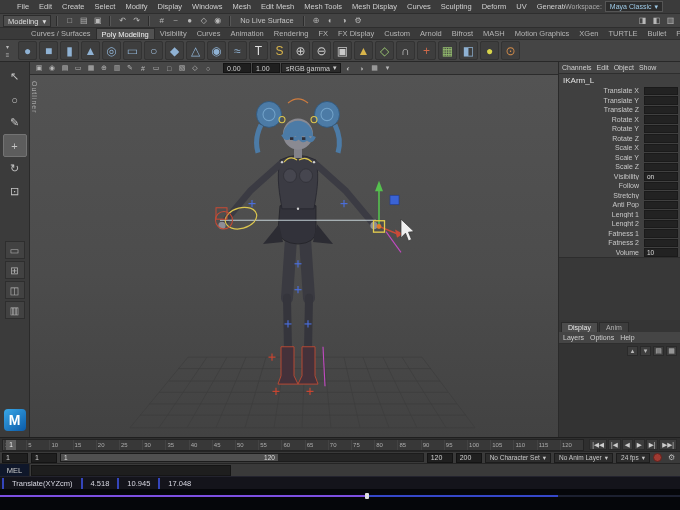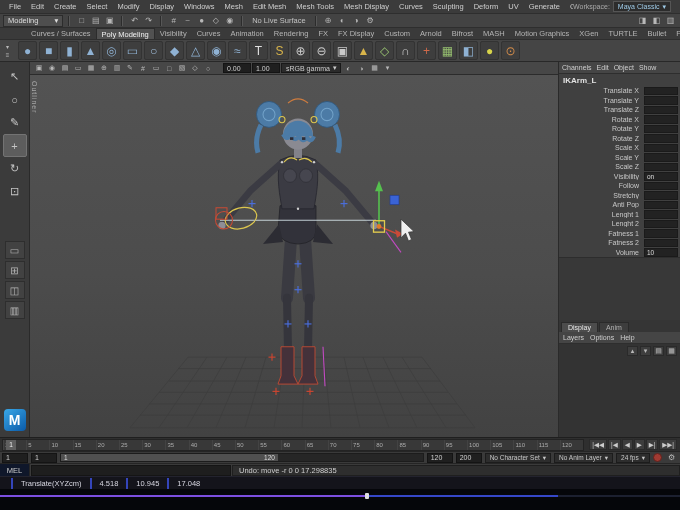--- a/index.html
+++ b/index.html
@@ -2,30 +2,30 @@
 <html><head>
 <meta charset="utf-8">
 <style>
   *{margin:0;padding:0;box-sizing:border-box;user-select:none}
   html,body{width:680px;height:510px;overflow:hidden;background:#000}
   body{font-family:"Liberation Sans",sans-serif;color:#c8c8c8}
   .app{position:relative;width:680px;height:510px;background:#3c3c3c;overflow:hidden}
   .row{position:absolute;left:0;right:0;display:flex;align-items:center}
 
   
-  .menubar{top:0;height:14px;background:#3b3b3b;border-bottom:1px solid #2e2e2e;padding:0 9px;white-space:nowrap}
+  .menubar{top:0;height:14px;background:#3b3b3b;border-bottom:1px solid #2e2e2e;padding:0 17px;white-space:nowrap}
   .menu-items{display:flex;gap:10px;overflow:hidden}
   .menu-item{font-size:7.5px;color:#cfcfcf;cursor:default}
   .workspace{margin-left:auto;display:flex;align-items:center;gap:3px}
   .ws-label{font-size:7px;color:#aaa}
   .ws-value{display:flex;align-items:center;gap:3px;background:#2c2c2c;border:1px solid #555;padding:0 4px;height:11px;font-size:7px;color:#9ecbe8}
 
   
   .statusline{top:14px;height:14px;background:#434343;border-bottom:1px solid #2e2e2e;padding:0 3px;gap:2px}
-  .mode-dd{display:flex;align-items:center;gap:16px;background:#4e4e4e;border:1px solid #2c2c2c;height:12px;padding:0 4px;font-size:7.5px;color:#ddd}
+  .mode-dd{display:flex;align-items:flex-end;gap:4px;background:#4e4e4e;border:1px solid #2c2c2c;height:12px;padding:0 4px;font-size:7.5px;color:#ddd}
   .sep{width:2px;height:10px;border-left:1px solid #2c2c2c;border-right:1px solid #575757;margin:0 3px}
   .icons{display:flex;gap:1px}
   .ico{display:inline-flex;align-items:center;justify-content:center;width:13px;height:12px;font-size:8px;color:#b8b8b8}
   .live-label{font-size:7.5px;color:#c2c2c2;margin:0 4px}
   .right-icons{margin-left:auto;display:flex;gap:1px}
 
   
   .shelf-tabs{top:28px;height:12px;background:#3a3a3a;border-bottom:1px solid #2e2e2e;padding-left:26px;white-space:nowrap;overflow:hidden}
   .shelf-tab{font-size:7.5px;color:#b5b5b5;padding:1px 5px;cursor:default}
   .shelf-tab.active{background:#515151;color:#f0f0f0;border:1px solid #2c2c2c;border-bottom:none}
@@ -54,21 +54,21 @@
   .field{background:#1f1f1f;border:1px solid #141414;color:#cfcfcf;font-size:7px;display:flex;align-items:center;padding:0 3px;height:10px}
   .gamma-dd{display:flex;align-items:center;gap:3px;background:#2b2b2b;border:1px solid #191919;height:10px;padding:0 4px;font-size:7px;color:#ccc}
   .view3d{flex:1;position:relative;background:linear-gradient(180deg,#535353 0%,#4c4c4c 55%,#424242 100%);overflow:hidden}
   .view3d svg{position:absolute;inset:0;width:100%;height:100%}
   .outliner-collapsed{position:absolute;left:1px;top:6px;writing-mode:vertical-rl;font-size:7px;color:#a8a8a8;letter-spacing:1px}
 
   
   .channelbox{width:122px;background:#404040;border-left:1px solid #2a2a2a;display:flex;flex-direction:column}
   .cb-menus{height:12px;display:flex;gap:5px;align-items:center;padding-left:3px;background:#454545;border-bottom:1px solid #2e2e2e;overflow:hidden;white-space:nowrap}
   .cb-menu{font-size:7px;color:#cfcfcf}
-  .cb-object{height:12px;display:flex;align-items:center;padding-left:4px;font-size:8px;font-weight:bold;color:#e2e2e2}
+  .cb-object{height:12px;display:flex;align-items:center;padding-left:4px;font-size:8px;font-weight:normal;color:#e2e2e2}
   .cb-row{display:flex;align-items:center;height:9.5px;padding-right:2px}
   .cb-label{flex:1;text-align:right;font-size:7px;color:#c8c8c8;padding-right:5px;white-space:nowrap;overflow:hidden}
   .cb-value{width:34px;height:8.5px;background:#222;border:1px solid #1a1a1a;font-size:6.5px;color:#ddd;padding-left:2px;display:flex;align-items:center}
   .cb-filler{height:63px;background:#383838;border-top:1px solid #2d2d2d}
   .cb-tabs{height:12px;display:flex;align-items:flex-end;background:#353535;padding-left:2px;gap:1px}
   .cb-tab{font-size:7px;color:#b0b0b0;padding:1px 6px;background:#3d3d3d;border:1px solid #2a2a2a;border-bottom:none}
   .cb-tab.active{background:#4c4c4c;color:#e8e8e8}
   .cb-layermenus{height:12px;display:flex;gap:6px;align-items:center;padding-left:4px;background:#454545;border-bottom:1px solid #2e2e2e}
   .cb-bottom{flex:1;background:#333;display:flex;align-items:flex-start;justify-content:flex-end;padding:2px 3px;gap:2px}
   .cb-bottom .ico{width:11px;height:10px;font-size:7px;background:#3e3e3e;border:1px solid #2a2a2a}
@@ -89,21 +89,21 @@
   .dd{display:flex;align-items:center;gap:3px;background:#2d2d2d;border:1px solid #1c1c1c;height:10px;padding:0 4px;font-size:6.5px;color:#c8c8c8;white-space:nowrap}
   .autokey{width:9px;height:9px;border-radius:50%;background:#a03a32;border:1px solid #5f221d}
 
   
   .cmdline{top:463px;height:13px;background:#3a3a3a;border-top:1px solid #252525}
   .cmd-label{width:30px;height:100%;display:flex;align-items:center;justify-content:center;font-size:7.5px;color:#ccc;background:#0f172a;border-right:1px solid #262626}
   .cmd-input{width:200px;height:11px;background:#1e1e1e;border:1px solid #151515;margin:0 1px}
   .cmd-result{flex:1;height:11px;background:#2e2e2e;border:1px solid #1f1f1f;display:flex;align-items:center;padding-left:6px;font-size:7.5px;color:#cfcfcf;white-space:nowrap;overflow:hidden}
 
   
-  .helpline{top:476px;height:13px;background:#14141b;border-top:1px solid #23232e;padding-left:11px;gap:0}
+  .helpline{top:476px;height:13px;background:#14141b;border-top:1px solid #23232e;padding-left:2px;gap:0}
   .hl-cell{display:flex;align-items:center;height:11px;padding:0 8px;border-left:2px solid #3445bb;font-size:7.5px;color:#d8d8e2;white-space:nowrap}
 
   
   .videobar{top:489px;height:21px;background:#05060a;display:block}
   .vtrack{position:absolute;left:0;right:0;top:6px;height:2px;background:#1c2030}
   .vseg{position:absolute;top:0;bottom:0}
   .vplayhead{position:absolute;top:-2px;width:4px;height:6px;background:#ddd;border-radius:1px}
 </style>
 </head>
 <body>
@@ -586,21 +586,20 @@
       <span>24 fps</span>
       <span>▾</span>
     </div>
     <span class="autokey"></span>
     <span class="ico">⚙</span>
   </div>
 
   <div class="row cmdline">
     <div class="cmd-label">MEL</div>
     <div class="cmd-input"></div>
-    <div class="cmd-result">Undo: move -r 0 0 17.298835</div>
   </div>
 
   <div class="row helpline">
     <span class="hl-cell">Translate(XYZcm)</span>
     <span class="hl-cell">4.518</span>
     <span class="hl-cell">10.945</span>
     <span class="hl-cell">17.048</span>
   </div>
 
   <div class="row videobar">

